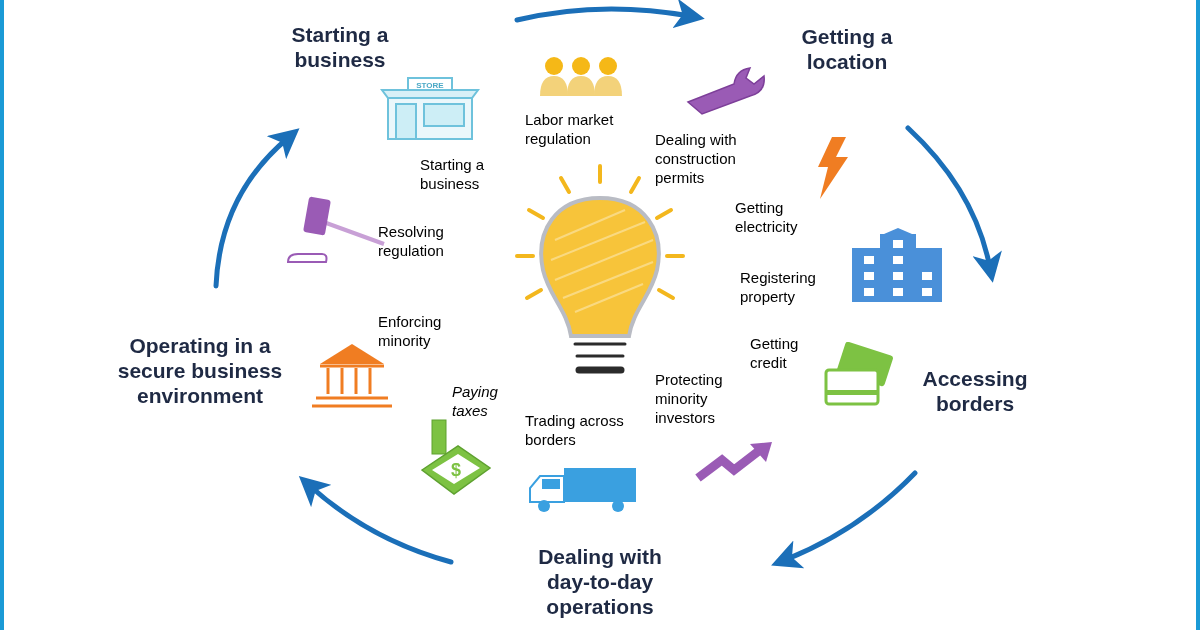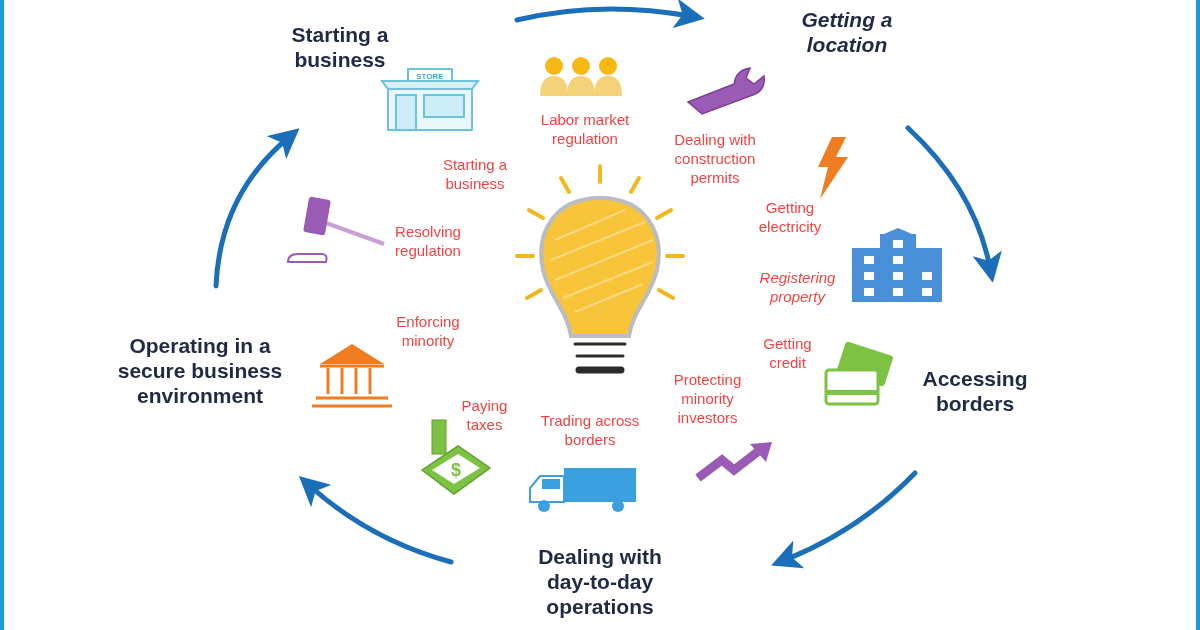--- a/index.html
+++ b/index.html
@@ -11,22 +11,22 @@
   .frame-left, .frame-right {
     position: absolute; top: 0; bottom: 0; width: 4px; background: #1a9ad6;
   }
   .frame-left { left: 0; }
   .frame-right { right: 0; }
   .stage-label {
     position: absolute; color: #1f2a44; font-weight: bold;
     font-size: 21px; line-height: 25px; text-align: center; white-space: pre-line;
   }
   .ind-label {
-    position: absolute; color: #ef4444; font-size: 15px; line-height: 19px;
-    text-align: center; white-space: pre-line;
+    position: absolute; color: #000000; font-size: 15px; line-height: 19px;
+    white-space: pre-line;
   }
   .icon { position: absolute; }
   svg { display: block; }
   #arrows { position: absolute; left: 0; top: 0; }
 </style>
 </head>
 <body>
 
 <div class="frame-left"></div>
 <div class="frame-right"></div>
@@ -41,57 +41,57 @@
     <path d="M517,20 Q600,0 690,16" marker-end="url(#ah)"></path>
     <path d="M908,128 Q975,190 990,268" marker-end="url(#ah)"></path>
     <path d="M915,473 Q860,530 785,560" marker-end="url(#ah)"></path>
     <path d="M451,562 Q370,540 310,486" marker-end="url(#ah)"></path>
     <path d="M216,286 Q220,195 288,138" marker-end="url(#ah)"></path>
   </g>
 </svg>
 
 <div class="stage-label" style="left:265px;top:22px;width:150px;">Starting a
 business</div>
-<div class="stage-label" style="left:772px;top:7px;width:150px;font-style:italic;">Getting a
+<div class="stage-label" style="left:772px;top:24px;width:150px;">Getting a
 location</div>
 <div class="stage-label" style="left:900px;top:366px;width:150px;">Accessing
 borders</div>
 <div class="stage-label" style="left:500px;top:544px;width:200px;">Dealing with
 day-to-day
 operations</div>
 <div class="stage-label" style="left:100px;top:333px;width:200px;">Operating in a
 secure business
 environment</div>
 
 <div class="ind-label" style="left:420px;top:155px;width:110px;">Starting a
 business</div>
 <div class="ind-label" style="left:525px;top:110px;width:120px;">Labor market
 regulation</div>
 <div class="ind-label" style="left:655px;top:130px;width:120px;">Dealing with
 construction
 permits</div>
 <div class="ind-label" style="left:735px;top:198px;width:110px;">Getting
 electricity</div>
-<div class="ind-label" style="left:740px;top:268px;width:115px;font-style:italic;">Registering
+<div class="ind-label" style="left:740px;top:268px;width:115px;">Registering
 property</div>
 <div class="ind-label" style="left:750px;top:334px;width:75px;">Getting
 credit</div>
 <div class="ind-label" style="left:655px;top:370px;width:105px;">Protecting
 minority
 investors</div>
 <div class="ind-label" style="left:525px;top:411px;width:130px;">Trading across
 borders</div>
-<div class="ind-label" style="left:452px;top:396px;width:65px;">Paying
+<div class="ind-label" style="left:452px;top:382px;width:65px;font-style:italic;">Paying
 taxes</div>
 <div class="ind-label" style="left:378px;top:312px;width:100px;">Enforcing
 minority</div>
 <div class="ind-label" style="left:378px;top:222px;width:100px;">Resolving
 regulation</div>
 
-<div class="icon" style="left:380px;top:67px;">
+<div class="icon" style="left:380px;top:76px;">
   <svg width="100" height="65">
     <rect x="8" y="18" width="84" height="45" fill="#eaf7fb" stroke="#6ec2dc" stroke-width="2"></rect>
     <path d="M2,14 L98,14 L92,22 L8,22 Z" fill="#d8f0f7" stroke="#6ec2dc" stroke-width="2"></path>
     <rect x="28" y="2" width="44" height="12" fill="#fff" stroke="#6ec2dc" stroke-width="2"></rect>
     <text x="50" y="11.5" font-size="8" text-anchor="middle" fill="#4aa8c6" font-family="Liberation Sans, sans-serif" font-weight="bold">STORE</text>
     <rect x="16" y="28" width="20" height="35" fill="#cdeef6" stroke="#6ec2dc" stroke-width="2"></rect>
     <rect x="44" y="28" width="40" height="22" fill="#cdeef6" stroke="#6ec2dc" stroke-width="2"></rect>
   </svg>
 </div>
 

